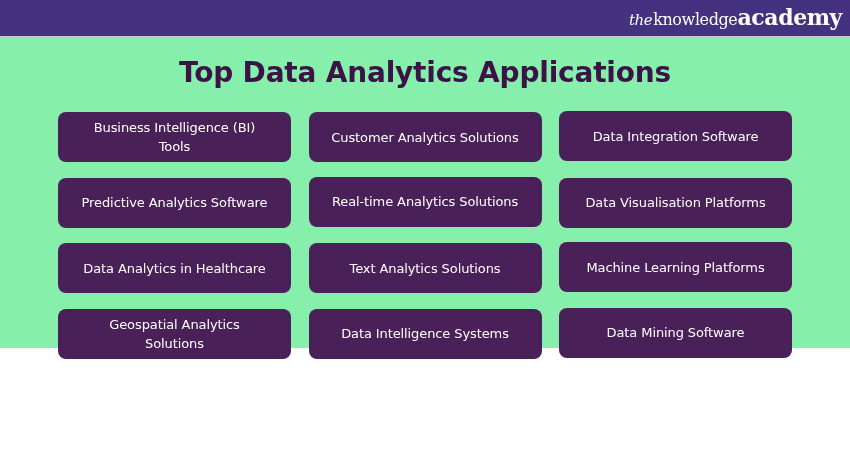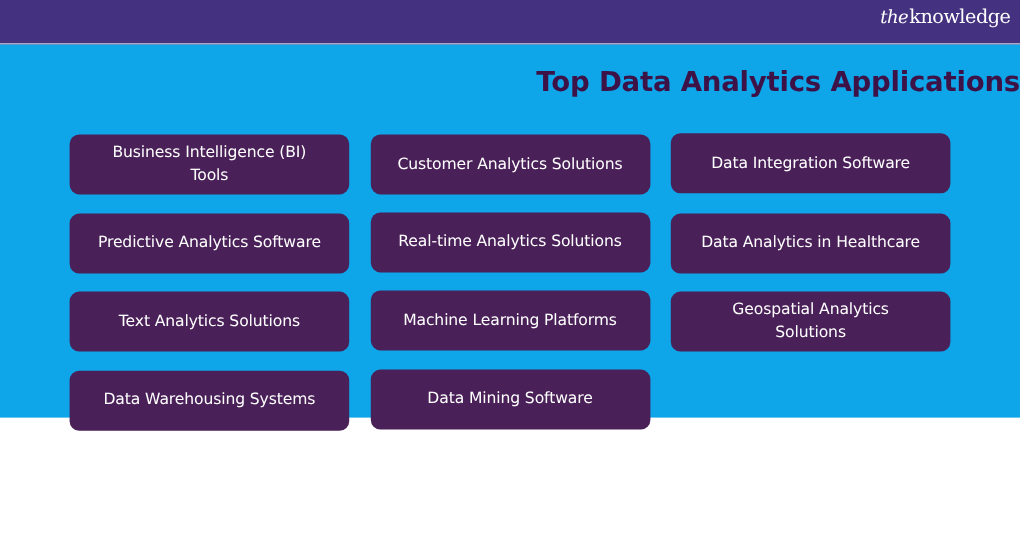--- a/index.html
+++ b/index.html
@@ -8,21 +8,21 @@
       width: 850px;
       height: 450px;
       background: #ffffff;
       overflow: hidden;
       font-family: "DejaVu Sans", "Liberation Sans", sans-serif;
     }
     .page {
       position: relative;
       width: 850px;
       height: 348px;
-      background: #0ea5e9;
+      background: #86efac;
     }
     .header-bar {
       position: absolute;
       left: 0; top: 0;
       width: 850px;
       height: 36px;
       background: #44317f;
       border-bottom: 1px solid #c9c2dc;
     }
     .brand {
@@ -49,24 +49,24 @@
     .brand-academy {
       font-size: 22px;
       font-weight: bold;
       letter-spacing: -0.4px;
     }
     .title {
       position: absolute;
       left: 0;
       top: 56px;
       width: 850px;
-      text-align: right;
+      text-align: center;
       font-family: "DejaVu Sans", sans-serif;
       font-weight: bold;
-      font-size: 23px;
+      font-size: 28px;
       color: #3d1246;
       letter-spacing: -0.2px;
     }
     .grid {
       position: absolute;
       left: 58px;
       top: 112px;
       width: 734px;
       display: grid;
       grid-template-columns: 233px 233px 233px;
@@ -92,35 +92,37 @@
     .card.col-mid { margin-top: -1px; }
   </style>
 </head>
 <body>
 
 <div class="page">
   <div class="header-bar">
     <div class="brand">
       <span class="brand-the">the</span>
       <span class="brand-knowledge">knowledge</span>
+      <span class="brand-academy">academy</span>
     </div>
   </div>
 
   <div class="title">Top Data Analytics Applications</div>
 
   <div class="grid">
     <div class="card">Business Intelligence (BI) Tools</div>
     <div class="card">Customer Analytics Solutions</div>
     <div class="card col-mid">Data Integration Software</div>
 
     <div class="card">Predictive Analytics Software</div>
     <div class="card col-mid">Real-time Analytics Solutions</div>
 
+    <div class="card">Data Visualisation Platforms</div>
     <div class="card">Data Analytics in Healthcare</div>
 
     <div class="card">Text Analytics Solutions</div>
     <div class="card col-mid">Machine Learning Platforms</div>
     <div class="card">Geospatial Analytics Solutions</div>
 
-    <div class="card">Data Warehousing Systems</div>
+    <div class="card">Data Intelligence Systems</div>
     <div class="card col-mid">Data Mining Software</div>
   </div>
 </div>
 
 </body></html>

